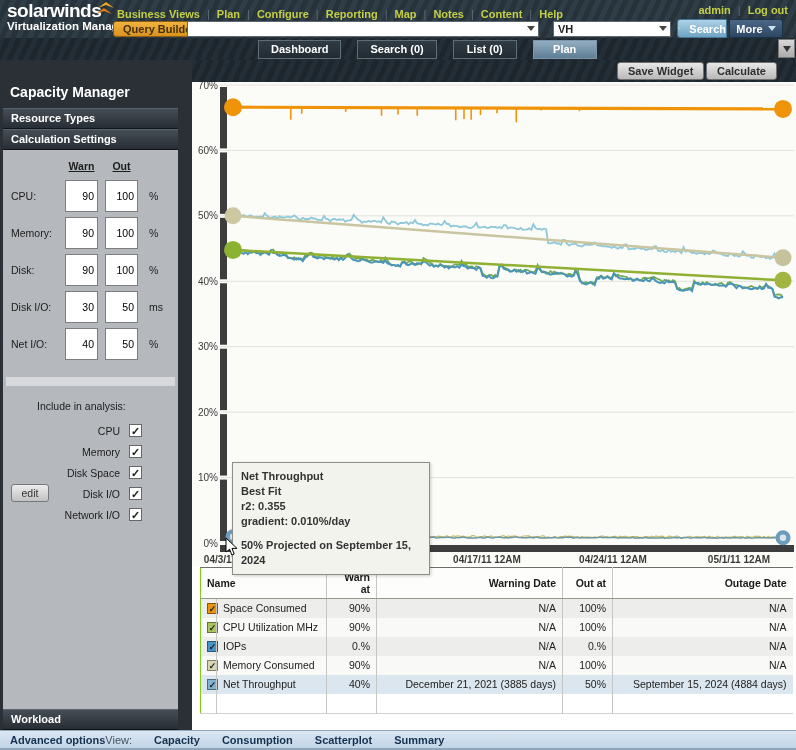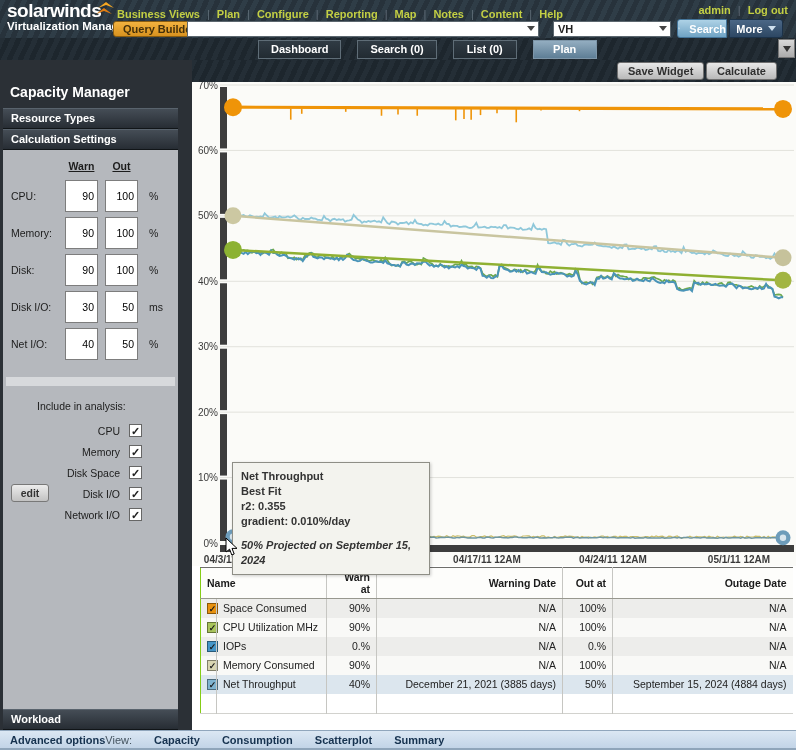--- a/index.html
+++ b/index.html
@@ -63,21 +63,21 @@
     font-size:10.5px; text-align:right; padding-right:3px; margin-right:7px; background:#fff; }
   .rrow .unit { font-size:10.5px; color:#1c1c1c; margin-left:4px; }
   .hscroll { height:9px; background:#d7d9dc; margin:12px 3px 8px; }
   .inc-label { font-size:10.5px; color:#1c1c1c; margin:6px 0 4px 34px; }
   .arow { position:relative; display:flex; justify-content:flex-end; align-items:center; margin:8px 36px 8px 0; }
   .arow label { font-size:10.5px; color:#1c1c1c; margin-right:9px; }
   .cb { width:13px; height:13px; background:#fff; border:1px solid #666; font-size:11px; font-weight:bold;
     line-height:12px; text-align:center; color:#222; cursor:pointer; }
   .edit-btn { position:absolute; left:8px; top:-3px; width:38px; height:18px;
     background:linear-gradient(#ececec,#c2c2c2); border:1px solid #787878; border-radius:3px;
-    font-size:10.5px; font-weight:bold; color:#333; cursor:pointer; }
+    font-size:10.5px; font-weight:normal; color:#333; cursor:pointer; }
 
   
   .footer { position:absolute; left:0; top:730px; width:796px; height:20px;
     background:linear-gradient(#dbe7f3,#c2d4e7); border-top:1px solid #90a6bc; border-bottom:2px solid #8fa5ba;
     display:flex; align-items:center; justify-content:flex-start; z-index:7; }
   .footer .adv { font-size:11px; font-weight:bold; color:#16324f; padding-left:10px; cursor:pointer; }
   .viewgroup { display:flex; align-items:center; gap:22px; padding-right:14px; }
   .viewgroup .vlabel { font-size:11px; color:#44535f; }
   .viewgroup .vlink { font-size:11px; font-weight:bold; color:#16324f; cursor:pointer; }
 
@@ -87,21 +87,21 @@
     background:repeating-linear-gradient(115deg,#242e36 0 5px,#1d262d 5px 10px); z-index:2; }
   .tool-btn { position:absolute; top:2px; height:18px; padding:0 10px;
     background:linear-gradient(#e8e8e8,#b9b9b9); border:1px solid #6f6f6f; border-radius:3px;
     font-size:11px; font-weight:bold; color:#2f2f2f; cursor:pointer; }
   #save-widget-btn { left:425px; }
   #calculate-btn  { left:514px; }
   #chart { position:absolute; left:0; top:0; z-index:1; }
   .tooltip { position:absolute; left:40px; top:402px; width:198px; z-index:3;
     background:#f3f3ee; border:1px solid #8e8e86; box-shadow:1px 1px 3px rgba(0,0,0,.2);
     padding:6px 8px; font-size:11px; font-weight:bold; color:#333; line-height:1.35; }
-  .tooltip .gap { margin-top:10px;font-style:italic; }
+  .tooltip .gap { margin-top:10px; }
   #cursor { position:absolute; left:33px; top:478px; z-index:4; }
 
   
   .cap-table { position:absolute; left:8px; top:507px; z-index:2; border-collapse:collapse;
     border-left:1px solid #84cc16; border-bottom:1px solid #d2d2ce; table-layout:fixed; width:592px; }
   .cap-table th { font-size:10.5px; font-weight:bold; color:#1a1a1a; background:#fdfdfb;
     border-top:1px solid #6e6e6a; border-bottom:1px solid #98988f; padding:3px 6px; }
   .cap-table td { font-size:10.5px; color:#222; padding:2px 6px; height:19px; }
   .cap-table th.r, .cap-table td.r { text-align:right; }
   .cap-table th.l, .cap-table td.l { text-align:left; }

